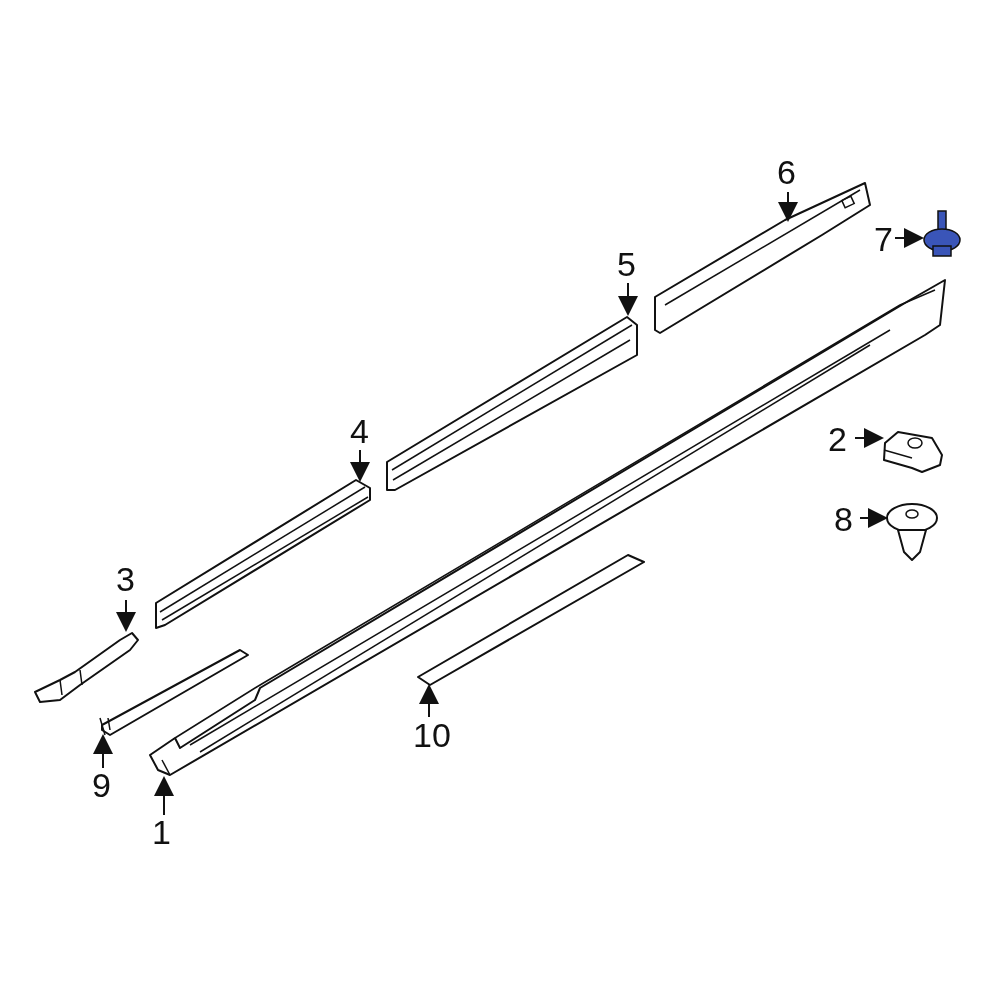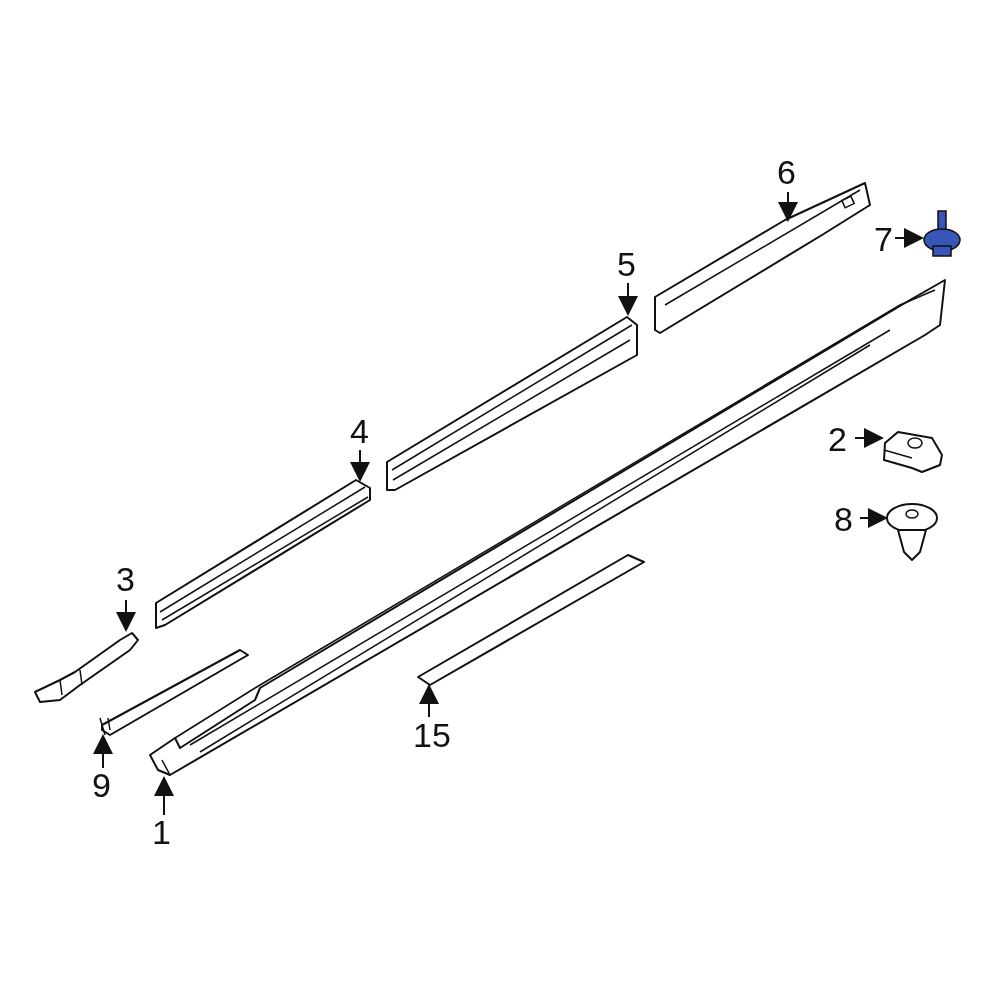--- a/index.html
+++ b/index.html
@@ -96,13 +96,13 @@
 
 <div class="callout" style="left:152px;top:815px;">1</div>
 <div class="callout" style="left:828px;top:422px;">2</div>
 <div class="callout" style="left:116px;top:562px;">3</div>
 <div class="callout" style="left:350px;top:414px;">4</div>
 <div class="callout" style="left:617px;top:247px;">5</div>
 <div class="callout" style="left:777px;top:155px;">6</div>
 <div class="callout" style="left:874px;top:222px;">7</div>
 <div class="callout" style="left:834px;top:502px;">8</div>
 <div class="callout" style="left:92px;top:768px;">9</div>
-<div class="callout" style="left:413px;top:718px;">15</div>
+<div class="callout" style="left:413px;top:718px;">10</div>
 
 </body></html>

